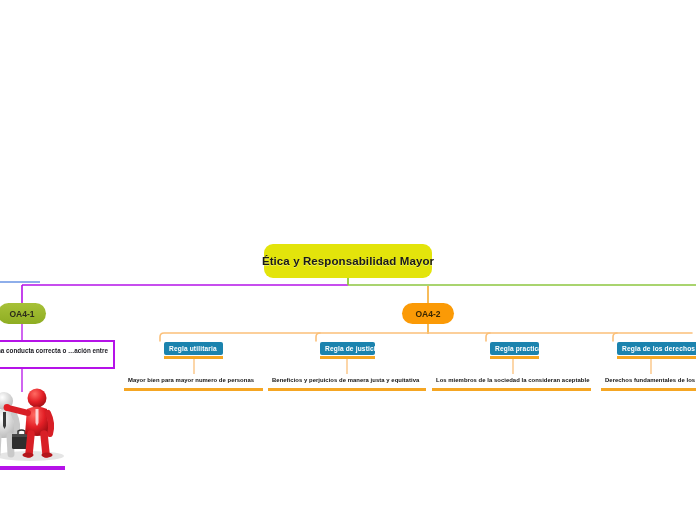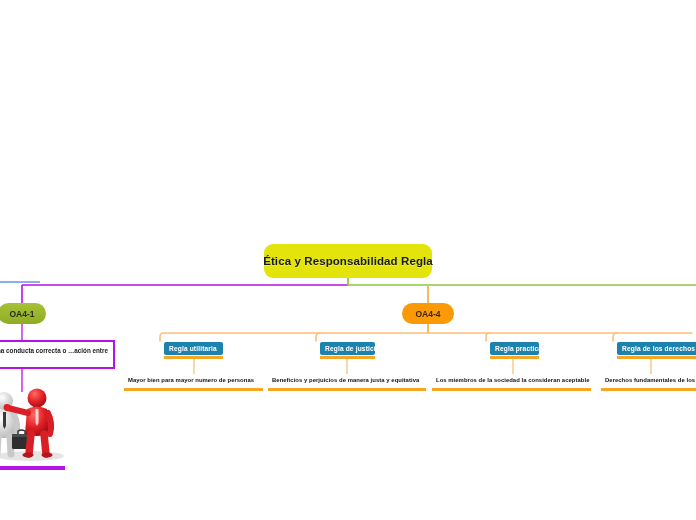--- a/index.html
+++ b/index.html
@@ -161,25 +161,25 @@
   <path d="M316,341 L316,337 Q316,333 320,333" stroke="#fbc07a" stroke-width="1.6" fill="none" stroke-linecap="round"></path>
   <path d="M486,341 L486,337 Q486,333 490,333" stroke="#fbc07a" stroke-width="1.6" fill="none" stroke-linecap="round"></path>
   <path d="M613,341 L613,337 Q613,333 617,333" stroke="#fbc07a" stroke-width="1.6" fill="none" stroke-linecap="round"></path>
 
   <path d="M194,357 L194,374" stroke="#fbc07a" stroke-width="1.3" fill="none"></path>
   <path d="M347,357 L347,374" stroke="#fbc07a" stroke-width="1.3" fill="none"></path>
   <path d="M513,357 L513,374" stroke="#fbc07a" stroke-width="1.3" fill="none"></path>
   <path d="M651,357 L651,374" stroke="#fbc07a" stroke-width="1.3" fill="none"></path>
 </svg>
 
-<div class="node root-node">Ética y Responsabilidad Regla</div>
+<div class="node root-node">Ética y Responsabilidad Mayor</div>
 
 <div class="node pill pill-green">OA4-1</div>
 
-<div class="node pill pill-orange">OA4-4</div>
+<div class="node pill pill-orange">OA4-2</div>
 
 <div class="node callout-box">…ción tener una conducta correcta o …ación entre los grupos.</div>
 
 <div class="illustration">
   <svg viewBox="0 0 80 78" xmlns="http://www.w3.org/2000/svg" width="80" height="78">
     <defs>
       <radialGradient id="grayG" cx="40%" cy="30%" r="75%">
         <stop offset="0%" stop-color="#ffffff"></stop>
         <stop offset="100%" stop-color="#b8b8b8"></stop>
       </radialGradient>

